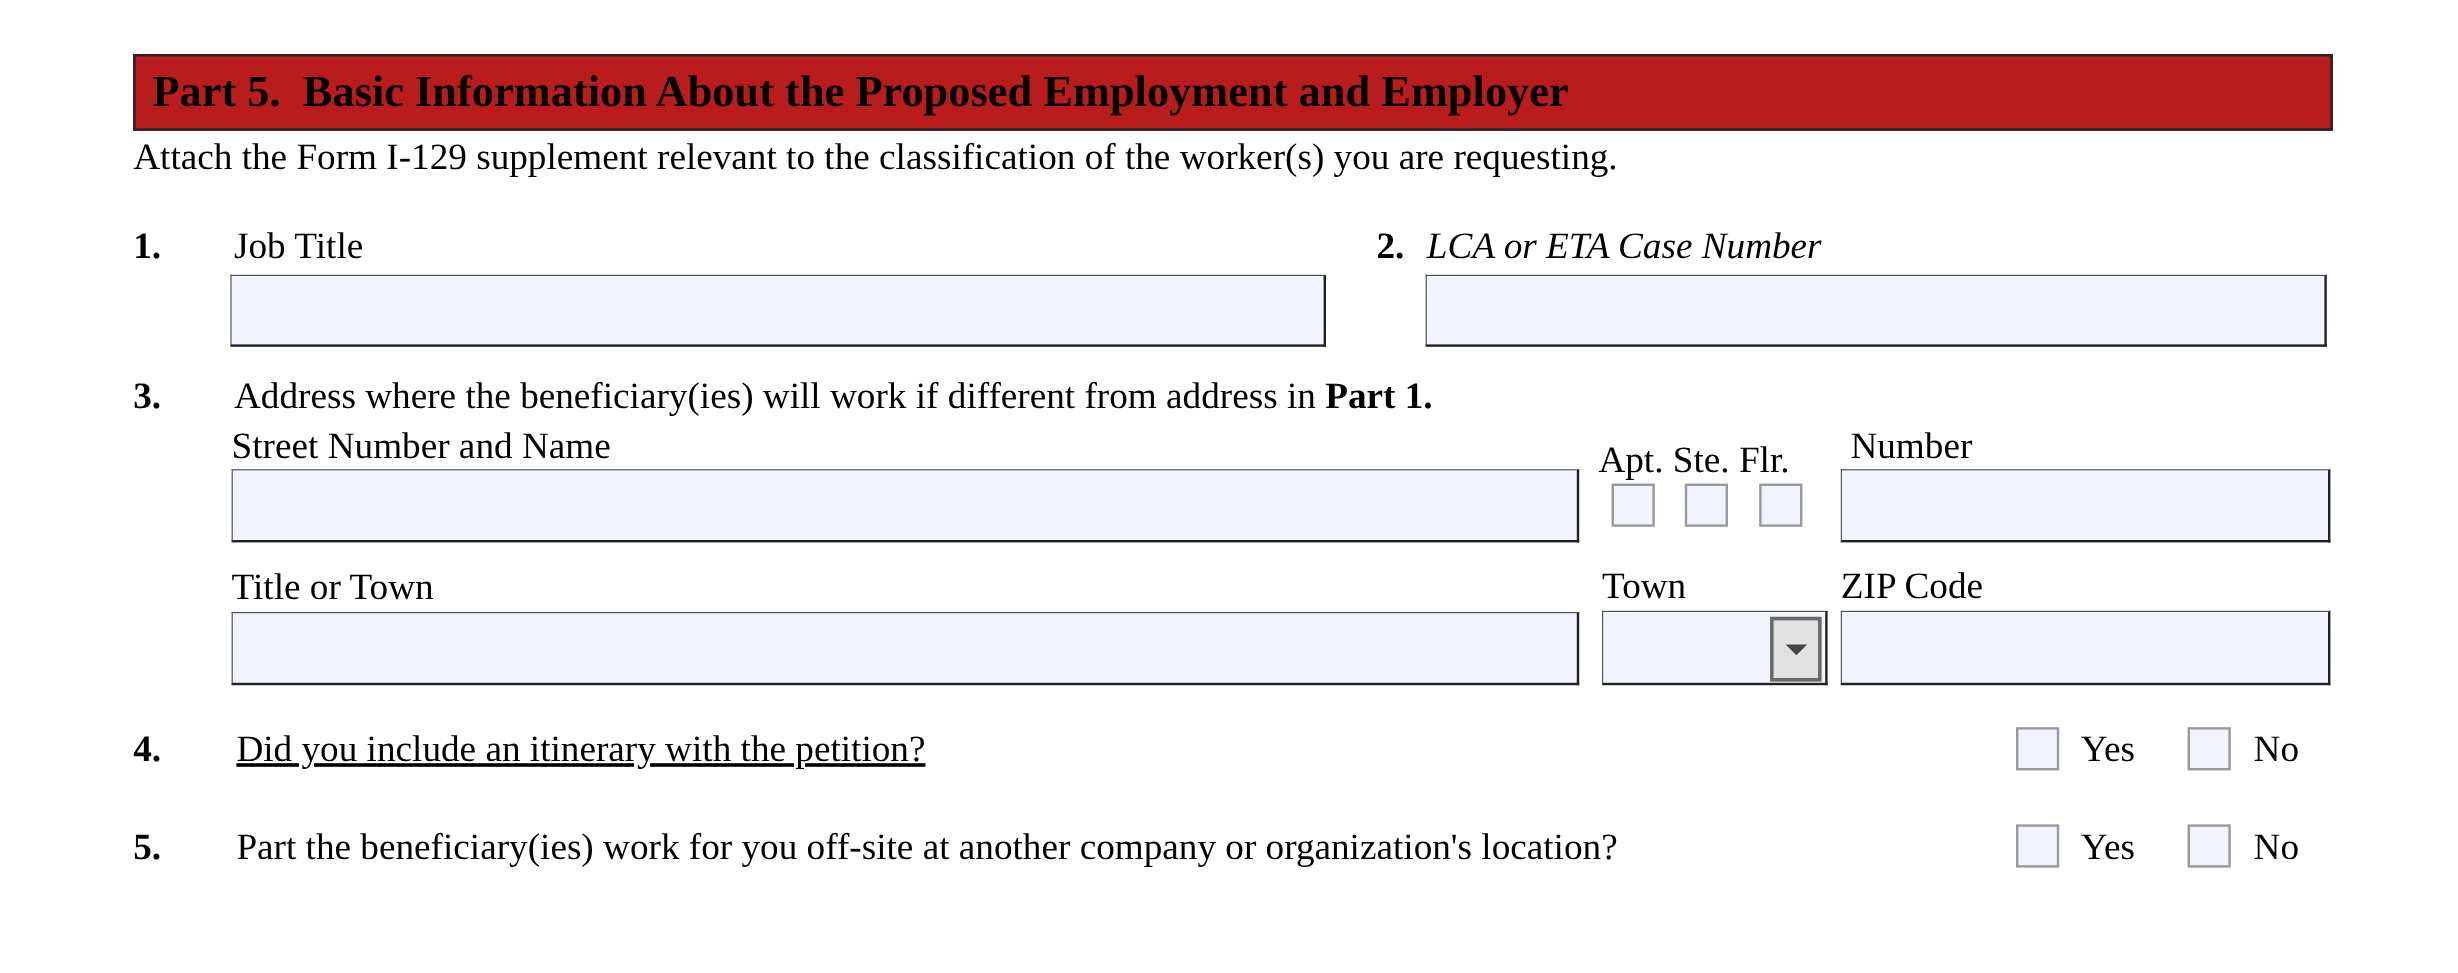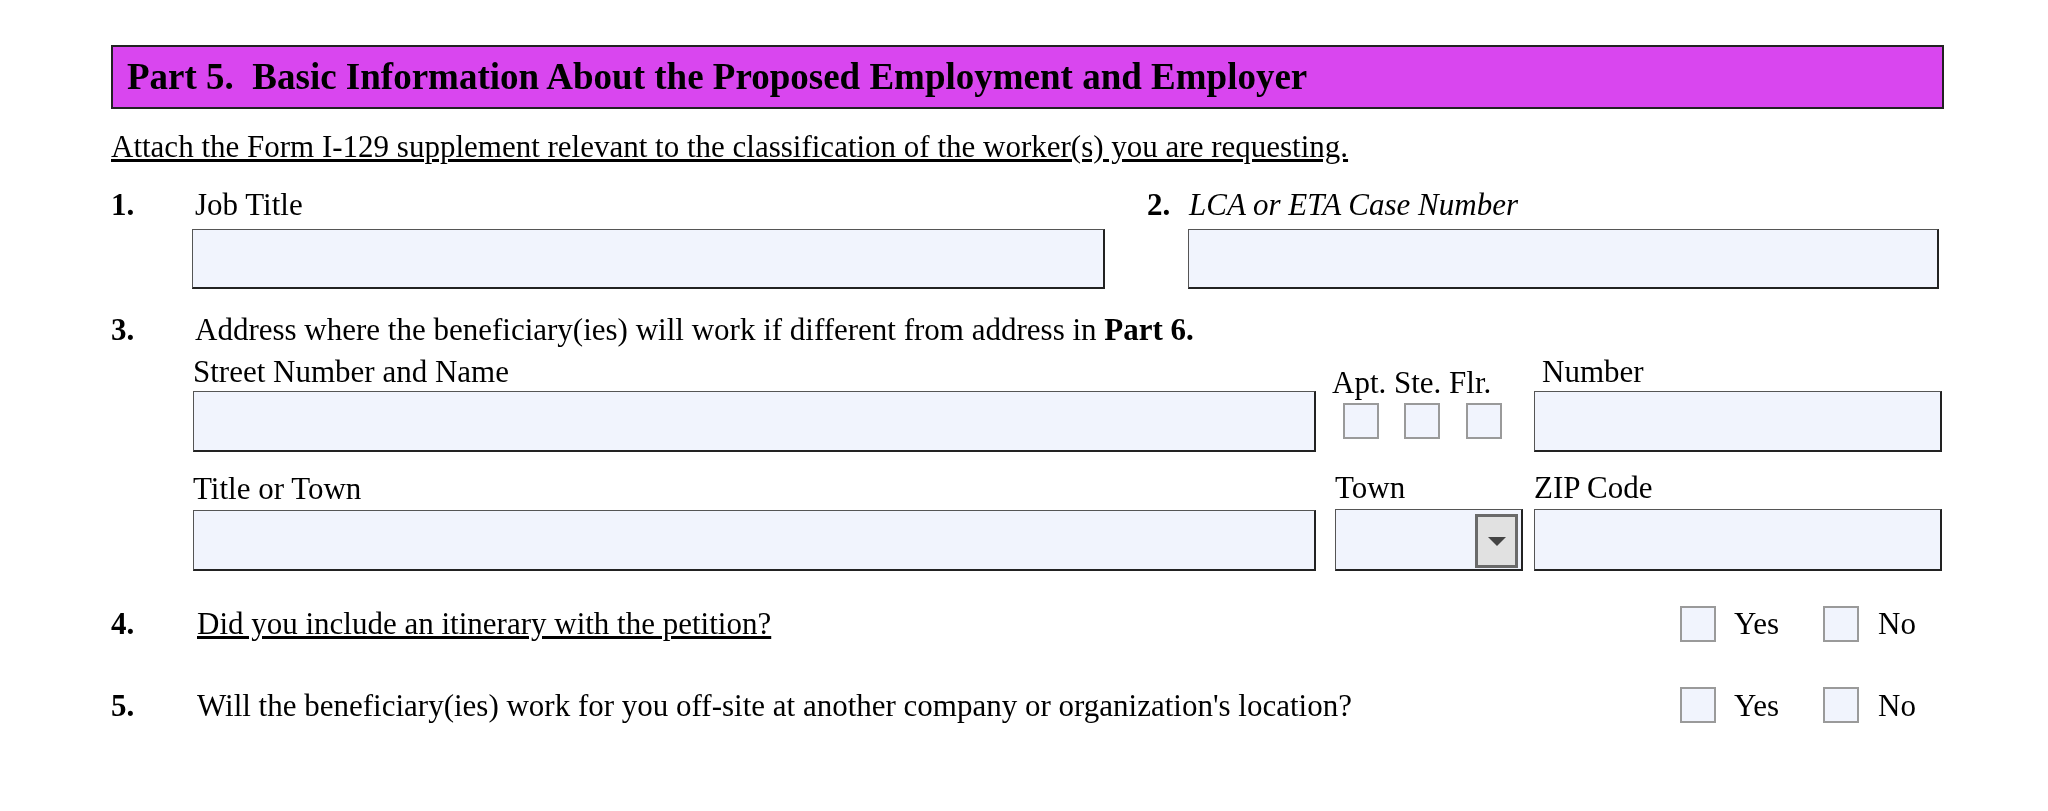--- a/index.html
+++ b/index.html
@@ -1,50 +1,50 @@
 <!DOCTYPE html>
 <html><head>
 <meta charset="utf-8">
 <style>
   html, body { margin: 0; padding: 0; background: #ffffff; }
   body { width: 2048px; height: 811px; position: relative; overflow: hidden;
          font-family: "Liberation Serif", "DejaVu Serif", serif; color: #000; }
   .abs { position: absolute; }
   .header-box { left: 111px; top: 45px; width: 1829px; height: 60px;
-    background: #d946ef; border: 2px solid #222; box-sizing: content-box; }
+    background: #b91c1c; border: 2px solid #222; box-sizing: content-box; }
   .header-title { left: 14px; top: 8px; font-size: 37px; font-weight: bold; white-space: pre; line-height: 44px; }
   .txt { font-size: 31px; line-height: 36px; white-space: pre; }
   .num { font-weight: bold; }
   .field { background: #f1f4fd; border: 1px solid #555;
     border-right: 2px solid #222; border-bottom: 2px solid #222; box-sizing: border-box; }
   .cb { background: #f1f4fd; border: 2px solid #9a9a9a; box-sizing: border-box; width: 36px; height: 36px; }
   .select-btn { background: #e1e1e1; border: 3px solid #6a6a6a; box-sizing: border-box;
     width: 43px; height: 54px; display: flex; align-items: center; justify-content: center; }
   .tri { width: 0; height: 0; border-left: 9px solid transparent; border-right: 9px solid transparent;
     border-top: 9px solid #444; }
 </style>
 </head>
 <body>
 
 <div class="abs header-box">
   <div class="abs header-title">Part 5.  Basic Information About the Proposed Employment and Employer</div>
 </div>
 
-<div class="abs txt" style="left:111px; top:129px;text-decoration:underline;">Attach the Form I-129 supplement relevant to the classification of the worker(s) you are requesting.</div>
+<div class="abs txt" style="left:111px; top:113px;">Attach the Form I-129 supplement relevant to the classification of the worker(s) you are requesting.</div>
 
 <div class="abs txt num" style="left:111px; top:187px;">1.</div>
 <div class="abs txt" style="left:195px; top:187px;">Job Title</div>
 <div class="abs field" style="left:192px; top:229px; width:913px; height:60px;"></div>
 
 <div class="abs txt num" style="left:1147px; top:187px;">2.</div>
 <div class="abs txt" style="left:1189px; top:187px;font-style:italic;">LCA or ETA Case Number</div>
 <div class="abs field" style="left:1188px; top:229px; width:751px; height:60px;"></div>
 
 <div class="abs txt num" style="left:111px; top:312px;">3.</div>
-<div class="abs txt" style="left:195px; top:312px;"><span>Address where the beneficiary(ies) will work if different from address in </span><span style="font-weight:bold;">Part 6.</span></div>
+<div class="abs txt" style="left:195px; top:312px;"><span>Address where the beneficiary(ies) will work if different from address in </span><span style="font-weight:bold;">Part 1.</span></div>
 
 <div class="abs txt" style="left:193px; top:354px;">Street Number and Name</div>
 <div class="abs field" style="left:193px; top:391px; width:1123px; height:61px;"></div>
 
 <div class="abs txt" style="left:1332px; top:354px;margin-top:11px;">Apt. Ste. Flr.</div>
 <div class="abs cb" style="left:1343px; top:403px;"></div>
 <div class="abs cb" style="left:1404px; top:403px;"></div>
 <div class="abs cb" style="left:1466px; top:403px;"></div>
 
 <div class="abs txt" style="left:1542px; top:354px;">Number</div>
@@ -65,17 +65,17 @@
 <div class="abs field" style="left:1534px; top:509px; width:408px; height:62px;"></div>
 
 <div class="abs txt num" style="left:111px; top:606px;">4.</div>
 <div class="abs txt" style="left:197px; top:606px;text-decoration:underline;">Did you include an itinerary with the petition?</div>
 <div class="abs cb" style="left:1680px; top:606px;"></div>
 <div class="abs txt" style="left:1734px; top:606px;">Yes</div>
 <div class="abs cb" style="left:1823px; top:606px;"></div>
 <div class="abs txt" style="left:1878px; top:606px;">No</div>
 
 <div class="abs txt num" style="left:111px; top:688px;">5.</div>
-<div class="abs txt" style="left:197px; top:688px;">Will the beneficiary(ies) work for you off-site at another company or organization's location?</div>
+<div class="abs txt" style="left:197px; top:688px;">Part the beneficiary(ies) work for you off-site at another company or organization's location?</div>
 <div class="abs cb" style="left:1680px; top:687px;"></div>
 <div class="abs txt" style="left:1734px; top:688px;">Yes</div>
 <div class="abs cb" style="left:1823px; top:687px;"></div>
 <div class="abs txt" style="left:1878px; top:688px;">No</div>
 
 </body></html>

